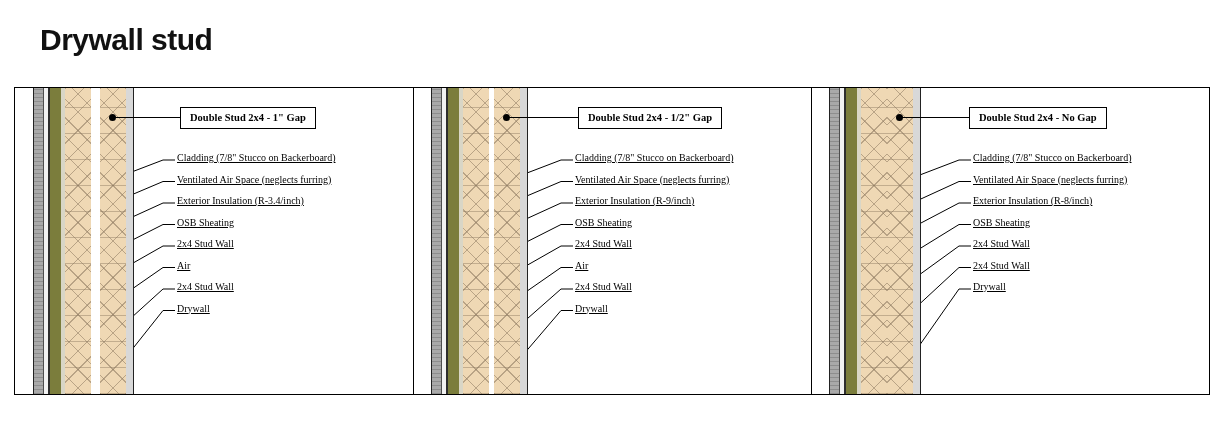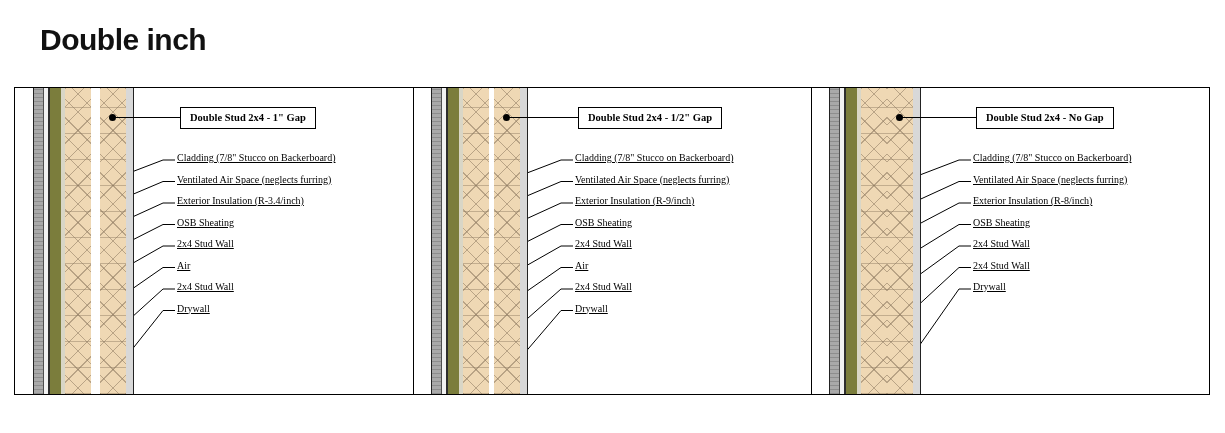--- a/index.html
+++ b/index.html
@@ -107,21 +107,21 @@
     position:absolute;
     left:0;top:0;
     width:100%;height:100%;
     pointer-events:none;
     overflow:visible;
   }
 </style>
 </head>
 <body>
 
-<div id="page-title">Double inch</div>
+<div id="page-title">Drywall stud</div>
 
 <div id="diagram-frame">
     <div class="panel" style="left: 0px; width: 398px;">
       <svg class="leaders">
         <polyline points="160,72 148,72 22.5,120" fill="none" stroke="#000000" stroke-width="1"></polyline>
         <polygon points="22.5,120 28.89000441451053,119.91143599751611 27.31817942925008,115.80176858813722" fill="#000000"></polygon>
         <polyline points="160,93.5 148,93.5 29,144" fill="none" stroke="#000000" stroke-width="1"></polyline>
         <polygon points="29,144 35.38266600350431,143.68129215932083 33.66380963945309,139.6309177569031" fill="#000000"></polygon>
         <polyline points="160,115 148,115 32,168" fill="none" stroke="#000000" stroke-width="1"></polyline>
         <polygon points="32,168 38.37161878771966,167.507583485271 36.54309122028645,163.50552314900207" fill="#000000"></polygon>
@@ -224,21 +224,21 @@
         <div class="layer lay-airspace" style="width: 4px;"></div>
         <div class="layer lay-darkline" style="width: 2px;"></div>
         <div class="layer lay-insul" style="width: 11px;"></div>
         <div class="layer lay-osb" style="width: 4px;"></div>
         <div class="layer lay-stud" style="width: 26px;"></div>
         <div class="layer lay-stud" style="width: 26px;"></div>
         <div class="layer lay-drywall" style="width: 7px;"></div>
       </div>
       <div class="title-dot" style="left: 85px; top: 26px;"></div>
       <div class="title-leader" style="left: 88px; top: 29px; width: 77px;"></div>
-      <div class="title-box" style="left: 165px; top: 19px;">Double Stud 2x4 - No Gap</div>
+      <div class="title-box" style="left: 158px; top: 19px;">Double Stud 2x4 - No Gap</div>
       <div class="lbl" style="left: 162px; top: 65px;">Cladding (7/8" Stucco on Backerboard)</div>
       <div class="lbl" style="left: 162px; top: 86.5px;">Ventilated Air Space (neglects furring)</div>
       <div class="lbl" style="left: 162px; top: 108px;">Exterior Insulation (R-8/inch)</div>
       <div class="lbl" style="left: 162px; top: 129.5px;">OSB Sheating</div>
       <div class="lbl" style="left: 162px; top: 151px;">2x4 Stud Wall</div>
       <div class="lbl" style="left: 162px; top: 172.5px;">2x4 Stud Wall</div>
       <div class="lbl" style="left: 162px; top: 194px;">Drywall</div>
     </div>
     <div class="panel-divider" style="left: 796px;"></div>
   </div>

